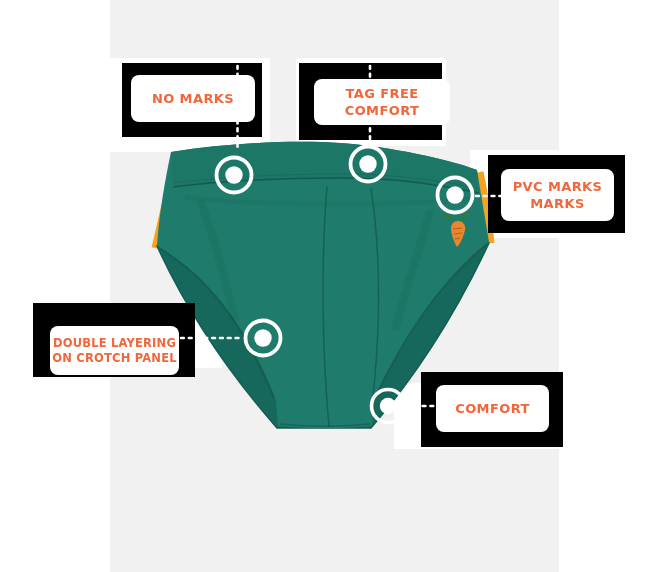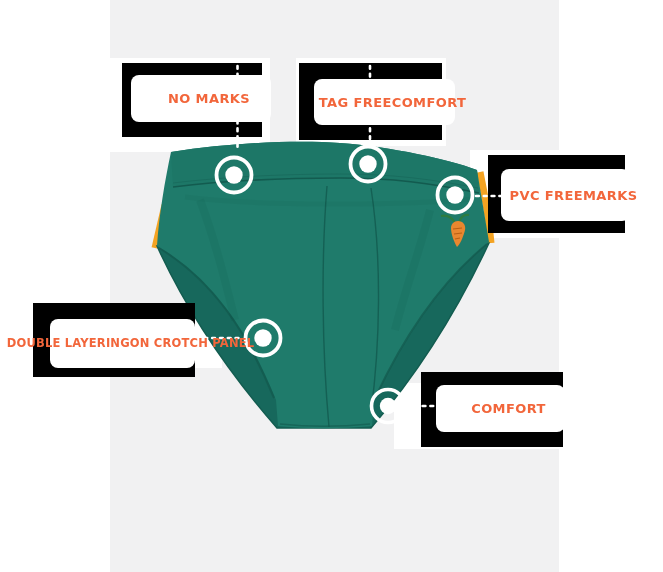--- a/index.html
+++ b/index.html
@@ -24,28 +24,28 @@
 
   .label-shadow{position:absolute;background:#000000;}
   #shadow-1{left:122px;top:63px;width:140px;height:74px;}
   #shadow-2{left:299px;top:63px;width:143px;height:77px;}
   #shadow-3{left:488px;top:155px;width:137px;height:78px;}
   #shadow-4{left:33px;top:303px;width:162px;height:74px;}
   #shadow-5{left:421px;top:372px;width:142px;height:75px;}
 
   .label-box{
     position:absolute;background:#ffffff;border-radius:8px;
-    display:flex;align-items:center;justify-content:center;
+    display:flex;flex-direction:column;align-items:center;justify-content:center;
     color:#f2663b;font-weight:700;font-size:13px;line-height:17px;
-    letter-spacing:.4px;text-align:center;white-space:nowrap;padding-left:16px;
+    letter-spacing:.4px;text-align:center;white-space:nowrap;
   }
   #label-1{left:131px;top:75px;width:124px;height:47px;}
-  #label-2{left:314px;top:79px;width:125px;height:46px;}
+  #label-2{left:314px;top:79px;width:136px;height:46px;}
   #label-3{left:501px;top:169px;width:113px;height:52px;}
-  #label-4{left:50px;top:319px;width:129px;height:49px;font-size:11.5px;line-height:15px;letter-spacing:.2px;}
+  #label-4{left:50px;top:326px;width:129px;height:49px;font-size:11.5px;line-height:15px;letter-spacing:.2px;}
   #label-5{left:436px;top:385px;width:113px;height:47px;}
 </style>
 </head>
 <body>
 
 <div class="photo-panel"></div>
 
 <div class="halo" id="halo-1"></div>
 <div class="halo" id="halo-2"></div>
 <div class="halo" id="halo-3"></div>
@@ -124,21 +124,21 @@
 </svg>
 
 <div class="label-box" id="label-1">
   <span>NO MARKS</span>
 </div>
 <div class="label-box" id="label-2">
   <span>TAG FREE</span>
   <span>COMFORT</span>
 </div>
 <div class="label-box" id="label-3">
-  <span>PVC FREE</span>
+  <span>PVC MARKS</span>
   <span>MARKS</span>
 </div>
 <div class="label-box" id="label-4">
   <span>DOUBLE LAYERING</span>
   <span>ON CROTCH PANEL</span>
 </div>
 <div class="label-box" id="label-5">
   <span>COMFORT</span>
 </div>
 

